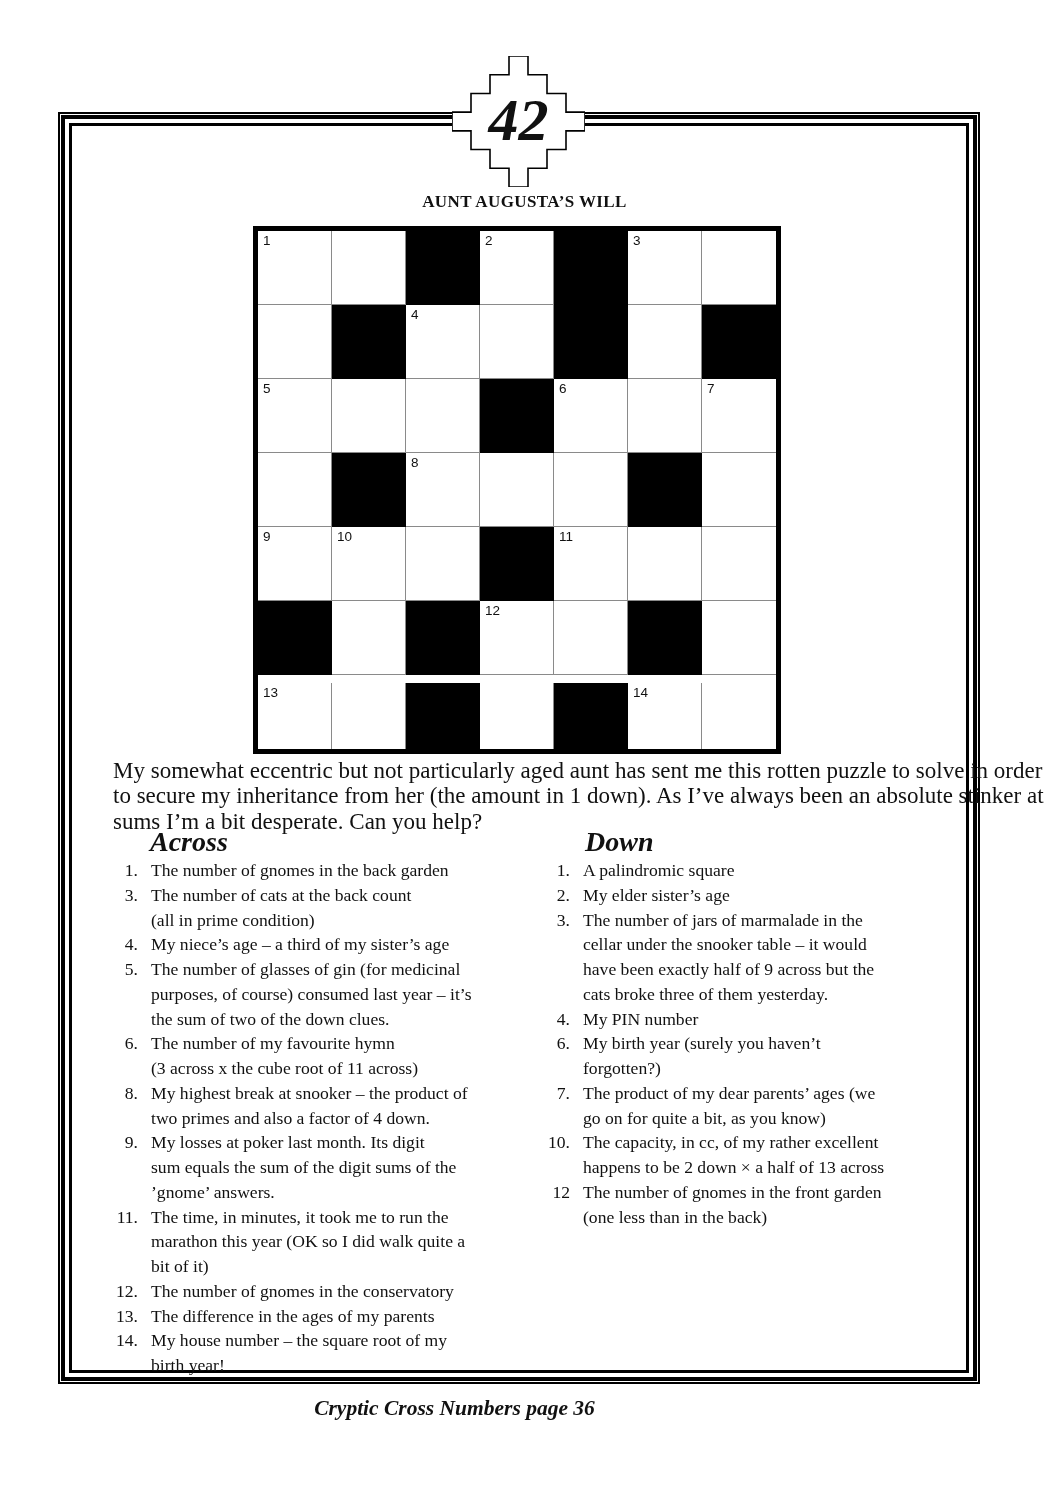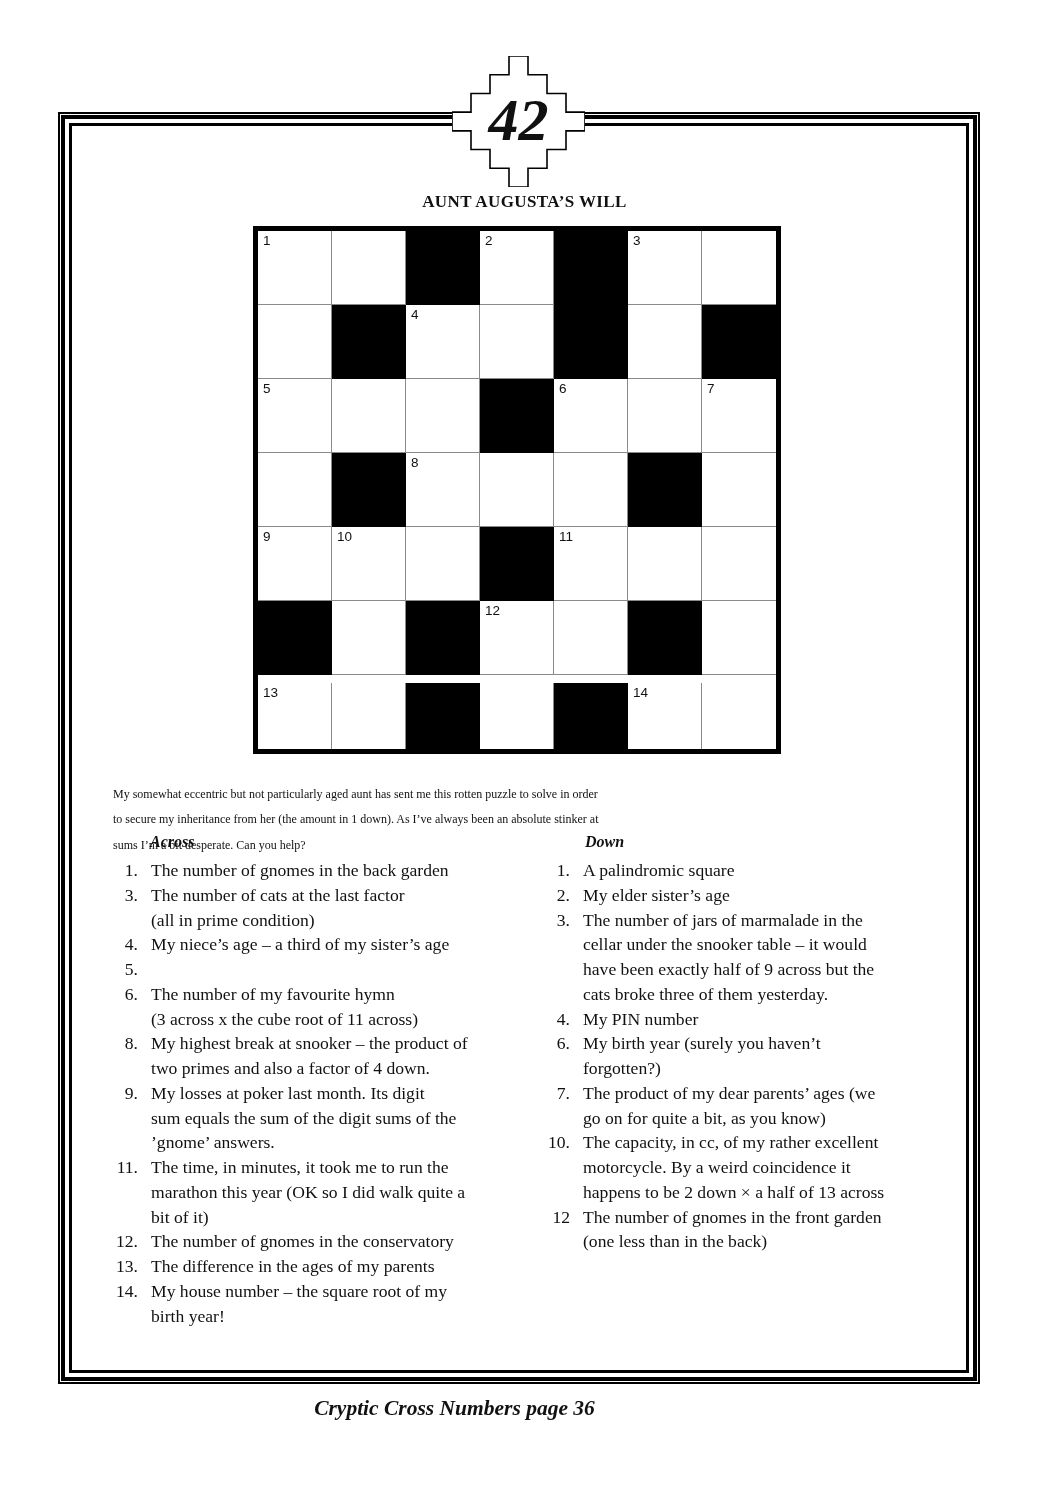--- a/index.html
+++ b/index.html
@@ -25,28 +25,28 @@
   .grid{position:absolute;left:253px;top:226px;border:5px solid #000;background:#fff;
     display:grid;grid-template-columns:repeat(7,74px);grid-auto-rows:74px;}
   .cell{box-sizing:border-box;position:relative;background:#fff;
     border-right:1px solid #8a8a8a;border-bottom:1px solid #8a8a8a;}
   .cell:nth-child(7n){border-right:none;}
   .cell:nth-child(n+43){border-bottom:none;margin-top:8px;}
   .cell.black{background:#000;border-color:#000;}
   .cell .cn{position:absolute;top:3px;left:5px;
     font-family:"Liberation Sans", sans-serif;font-size:13.5px;line-height:1;color:#111;}
   
-  .intro{position:absolute;left:113px;top:782px;width:840px;
-    font-size:12px;line-height:25.4px;}
+  .intro{position:absolute;left:113px;top:758px;width:840px;
+    font-size:23px;line-height:25.4px;}
   .intro span{display:block;white-space:nowrap;}
   
   .clues{position:absolute;top:829px;width:440px;font-size:17.6px;line-height:24.75px;}
   .clues.across{left:105px;}
   .clues.down{left:537px;}
-  .clues h3{margin:0;height:29px;line-height:26px;font-size:16px;
+  .clues h3{margin:0;height:29px;line-height:26px;font-size:28px;
     font-style:italic;font-weight:bold;}
   .clues.across h3{margin-left:45px;}
   .clues.down h3{margin-left:48px;}
   .clue{display:flex;}
   .clue .cnum{flex:0 0 33px;text-align:right;margin-right:13px;}
   .clue .ctext span{display:block;white-space:nowrap;}
   
   .footer{position:absolute;left:0;top:1396px;width:909px;text-align:center;
     font-style:italic;font-weight:bold;font-size:21.5px;}
 </style>
@@ -159,32 +159,37 @@
   <div>
       <div class="clue">
         <span class="cnum">1.</span>
         <div class="ctext">
           <span>The number of gnomes in the back garden</span>
         </div>
       </div>
       <div class="clue">
         <span class="cnum">3.</span>
         <div class="ctext">
-          <span>The number of cats at the last factor</span>
+          <span>The number of cats at the back count</span>
           <span>(all in prime condition)</span>
         </div>
       </div>
       <div class="clue">
         <span class="cnum">4.</span>
         <div class="ctext">
           <span>My niece’s age – a third of my sister’s age</span>
         </div>
       </div>
       <div class="clue">
         <span class="cnum">5.</span>
+        <div class="ctext">
+          <span>The number of glasses of gin (for medicinal</span>
+          <span>purposes, of course) consumed last year – it’s</span>
+          <span>the sum of two of the down clues.</span>
+        </div>
       </div>
       <div class="clue">
         <span class="cnum">6.</span>
         <div class="ctext">
           <span>The number of my favourite hymn</span>
           <span>(3 across x the cube root of 11 across)</span>
         </div>
       </div>
       <div class="clue">
         <span class="cnum">8.</span>
@@ -272,21 +277,20 @@
         <span class="cnum">7.</span>
         <div class="ctext">
           <span>The product of my dear parents’ ages (we</span>
           <span>go on for quite a bit, as you know)</span>
         </div>
       </div>
       <div class="clue">
         <span class="cnum">10.</span>
         <div class="ctext">
           <span>The capacity, in cc, of my rather excellent</span>
-          <span>motorcycle. By a weird coincidence it</span>
           <span>happens to be 2 down × a half of 13 across</span>
         </div>
       </div>
       <div class="clue">
         <span class="cnum">12</span>
         <div class="ctext">
           <span>The number of gnomes in the front garden</span>
           <span>(one less than in the back)</span>
         </div>
       </div>

